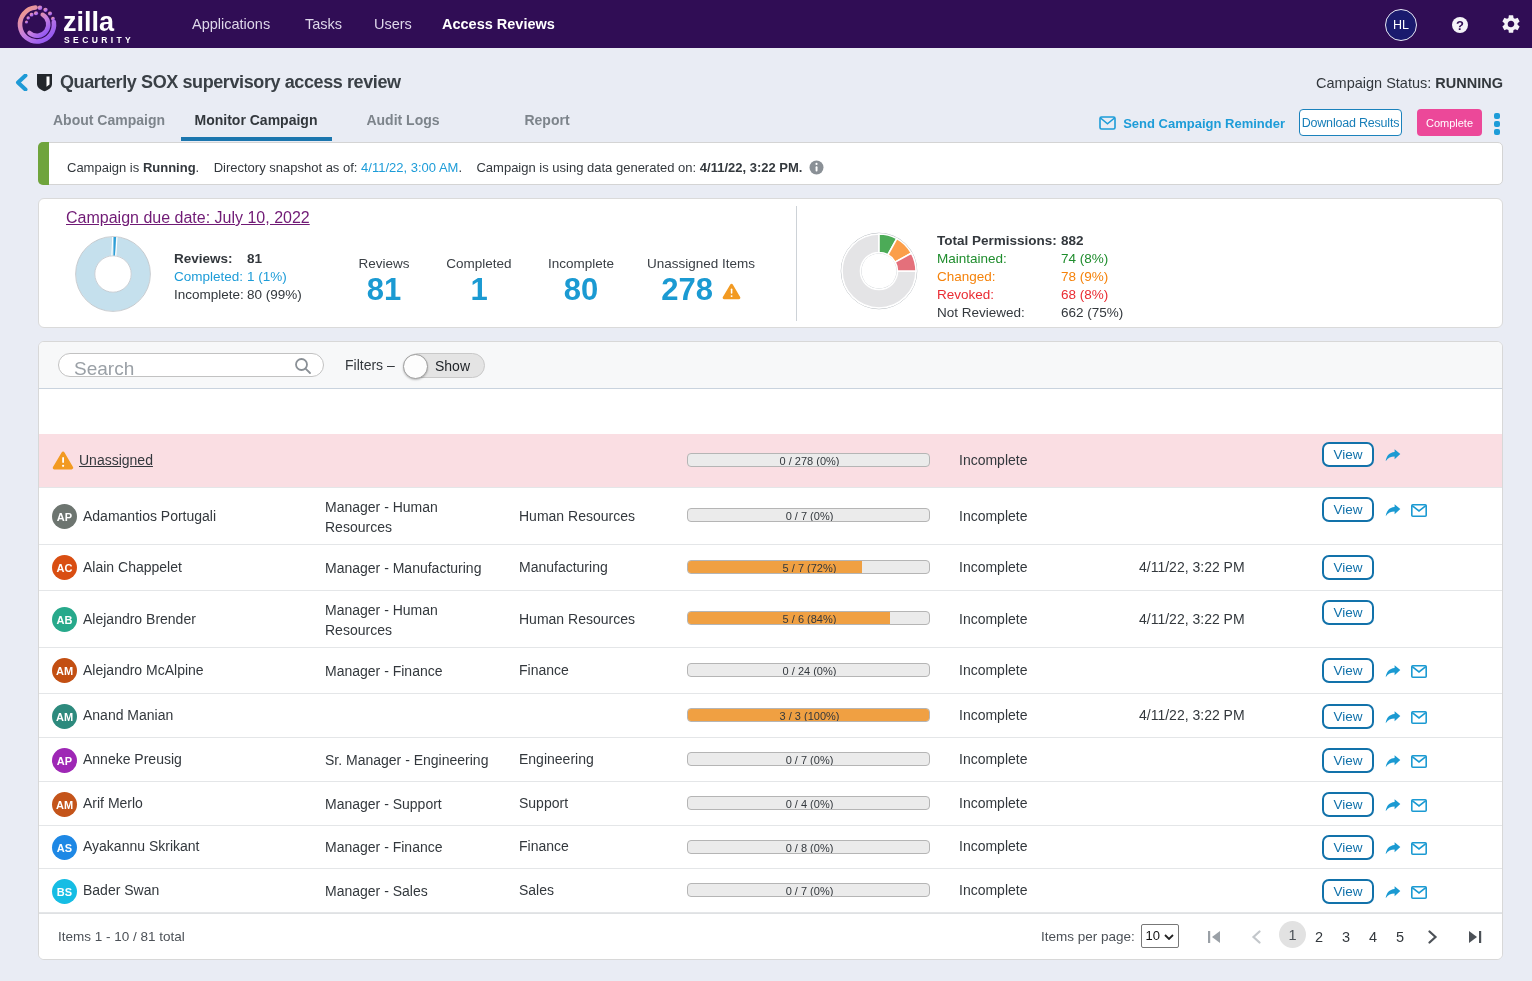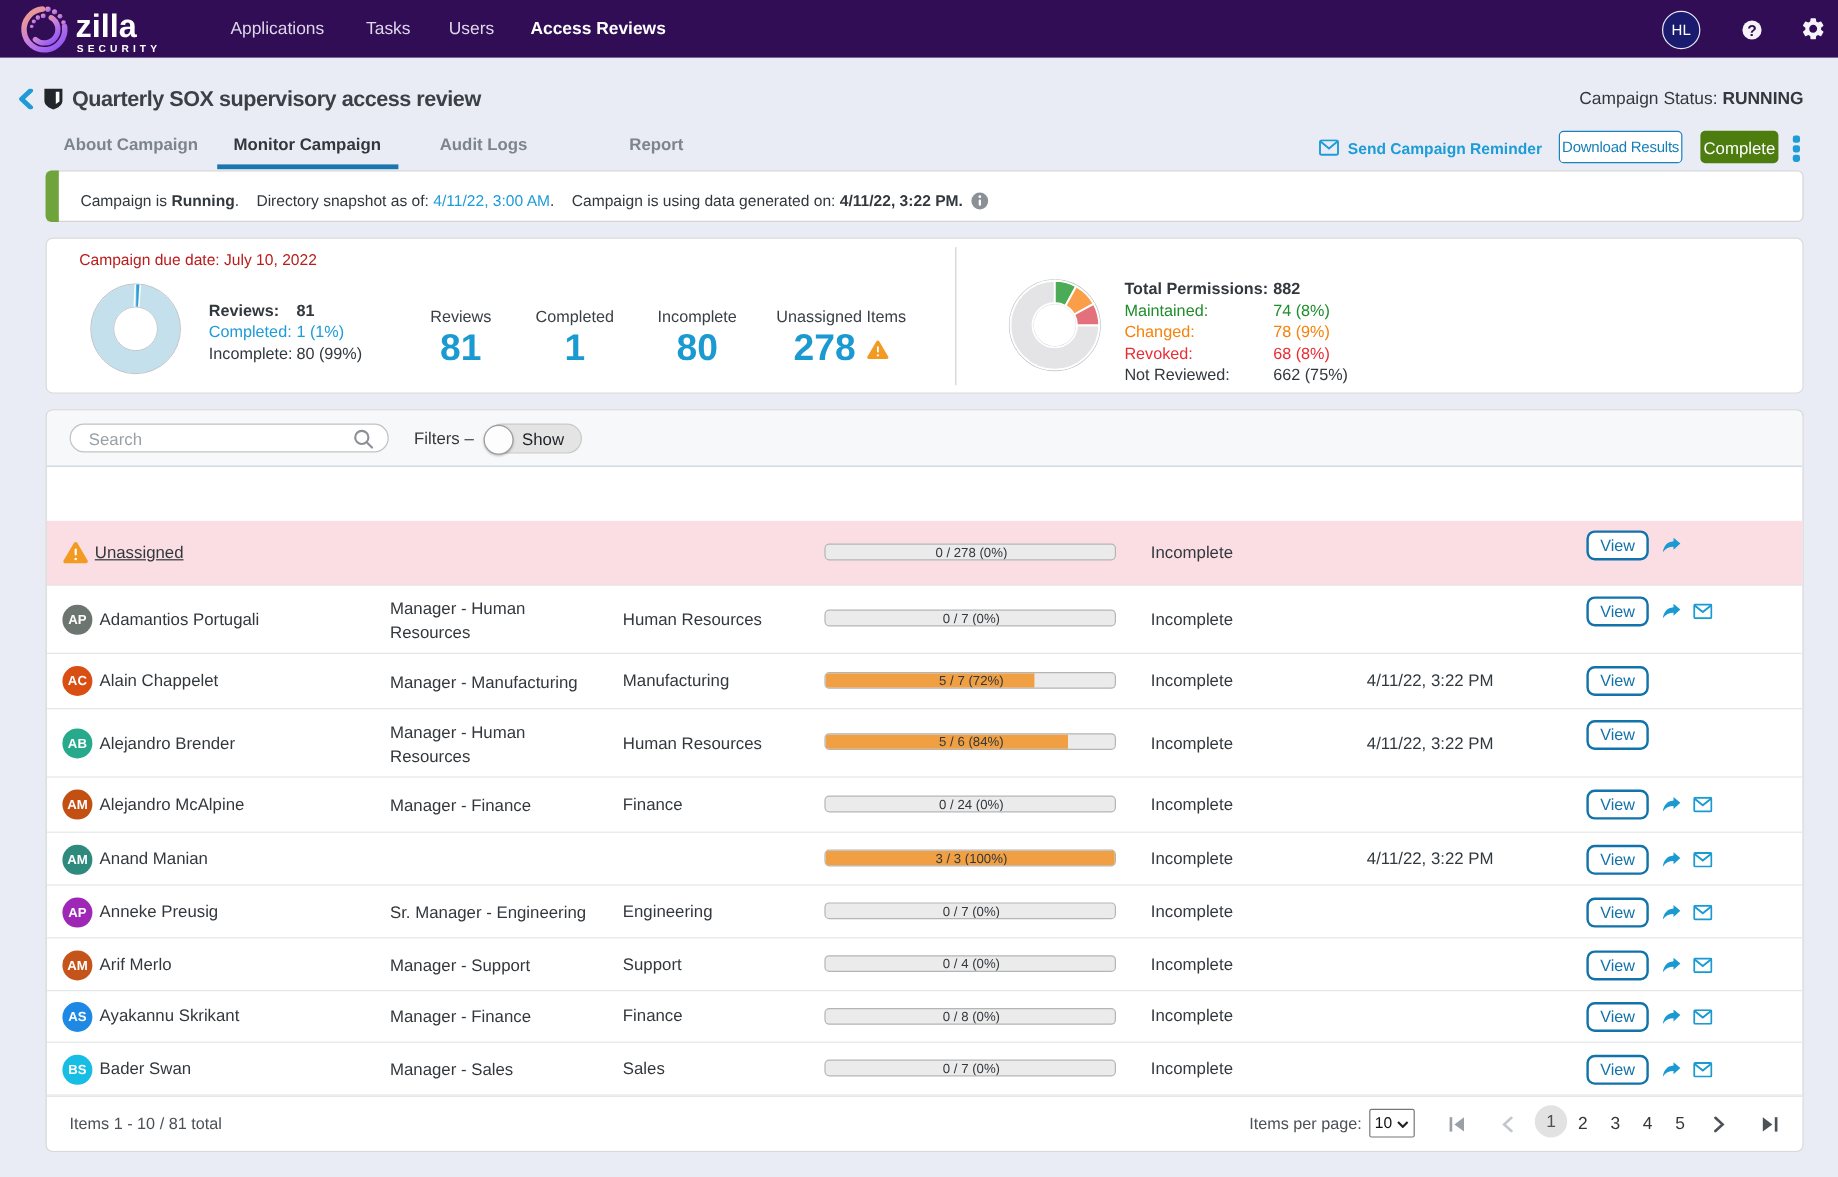--- a/index.html
+++ b/index.html
@@ -22,50 +22,50 @@
 #campstatus { position:absolute; right:29px; top:13px; font-size:14.5px; color:#33383d; }
 
 
 #tabsrow { position:absolute; left:0; top:104px; width:1532px; height:37px; }
 .tab { position:absolute; top:8px; font-size:14px; font-weight:bold; color:#7d848b; width:160px; text-align:center; }
 .tab.active { color:#32373c; }
 #tabline { position:absolute; left:181px; top:33px; width:151px; height:4px; background:#1b76ae; }
 #sendrem { position:absolute; right:247px; top:10px; font-size:13px; color:#1d9cd8; font-weight:bold; white-space:nowrap; }
 .obtn { position:absolute; top:5px; height:27px; border:1px solid #1b82bc; border-radius:4px; background:#fff; color:#177eb8; font-size:12.5px; display:flex; align-items:center; justify-content:center; white-space:nowrap; letter-spacing:-0.2px; }
 #dlbtn { left:1299px; width:103px; }
-#cmpbtn { position:absolute; left:1417px; top:5px; width:65px; height:27px; background:#4d7c0f; border-radius:4px; color:#fff; font-size:14px; display:flex; align-items:center; justify-content:center; white-space:nowrap; }
+#cmpbtn { position:absolute; left:1417px; top:5px; width:65px; height:27px; background:#ec4899; border-radius:4px; color:#fff; font-size:11px; display:flex; align-items:center; justify-content:center; white-space:nowrap; }
 #vdots { position:absolute; left:1494px; top:9px; }
 #vdots span { display:block; width:6px; height:6px; border-radius:2px; background:#1d9cd8; margin-bottom:2px; }
 
 
 #alert { position:absolute; left:38px; top:142px; width:1465px; height:43px; background:#fff; border:1px solid #d4d4d4; border-radius:5px; }
 #alertgreen { position:absolute; left:-1px; top:-1px; width:11px; height:43px; background:#6fa43c; border-radius:5px 0 0 5px; }
 #alerttext { position:absolute; left:28px; top:14px; font-size:13px; color:#33383d; }
 .blue { color:#1d9cd8; }
 
 
 #stats { position:absolute; left:38px; top:198px; width:1465px; height:130px; background:#fff; border:1px solid #dadada; border-radius:6px; }
-#duedate { position:absolute; left:27px; top:10px; font-size:13px; color:#b91c1c; }
+#duedate { position:absolute; left:27px; top:10px; font-size:16px; color:#701a75;text-decoration:underline; }
 #donut1 { position:absolute; left:75px; top:236px; }
 #leg1 { position:absolute; left:135px; top:51px; font-size:13.5px; line-height:18px; }
 #leg1v { position:absolute; left:208px; top:51px; font-size:13.5px; line-height:18px; white-space:nowrap; }
 .statcol { position:absolute; top:57px; text-align:center; }
 .statcol .lbl { font-size:13.5px; color:#3b4046; }
 .statcol .num { font-size:31px; font-weight:bold; color:#1b9ad2; margin-top:1px; }
 #statdiv { position:absolute; left:757px; top:7px; width:1px; height:115px; background:#cdd2d7; }
 #donut2 { position:absolute; left:842px; top:234px; }
 #leg2 { position:absolute; left:898px; top:33px; font-size:13.5px; line-height:18px; }
 #leg2v { position:absolute; left:1022px; top:33px; width:90px; font-size:13.5px; line-height:18px; text-align:left; white-space:nowrap; }
 .green { color:#1f8d2d; } .orange { color:#f5820a; } .red { color:#ea2c33; }
 
 
 #tcard { position:absolute; left:38px; top:341px; width:1465px; height:619px; background:#fff; border:1px solid #d8d8d8; border-radius:6px; overflow:hidden; }
 #filterbar { position:absolute; left:0; top:0; width:1463px; height:47px; background:#f7f8f9; border-bottom:1px solid #c9d3de; }
 #searchbox { position:absolute; left:19px; top:11px; width:266px; height:24px; border:1px solid #c2c2c2; border-radius:13px; background:#fff; }
-#searchbox .ph { position:absolute; left:15px; top:4px; font-size:14px; color:#9aa0a6; }
+#searchbox .ph { position:absolute; left:15px; top:4px; font-size:19px; color:#9aa0a6; }
 #filterslbl { position:absolute; left:306px; top:15px; font-size:14px; color:#33383d; }
 #toggle { position:absolute; left:367px; top:11px; width:79px; height:25px; background:#e4e4e4; border:0.5px solid #c9c9c9; border-radius:13px; }
 #knob { position:absolute; left:-4px; top:-0.5px; width:25px; height:25px; background:#fdfdfd; border:1px solid #9d9d9d; border-radius:50%; box-shadow:0 1px 2px rgba(0,0,0,.25); }
 #toggle .tlbl { position:absolute; left:28px; top:4px; font-size:14px; color:#1d2126; }
 
 #thead { position:absolute; left:0; top:48px; width:1463px; height:44px; background:#fff; border-bottom:1px solid #dfe1e3; font-weight:bold; font-size:14px; color:#33383a; }
 .th { position:absolute; top:14px; }
 #colpick { position:absolute; left:1441px; top:12px; }
 
 .row { position:absolute; left:0; width:1463px; border-bottom:1px solid #e4e6e8; }

